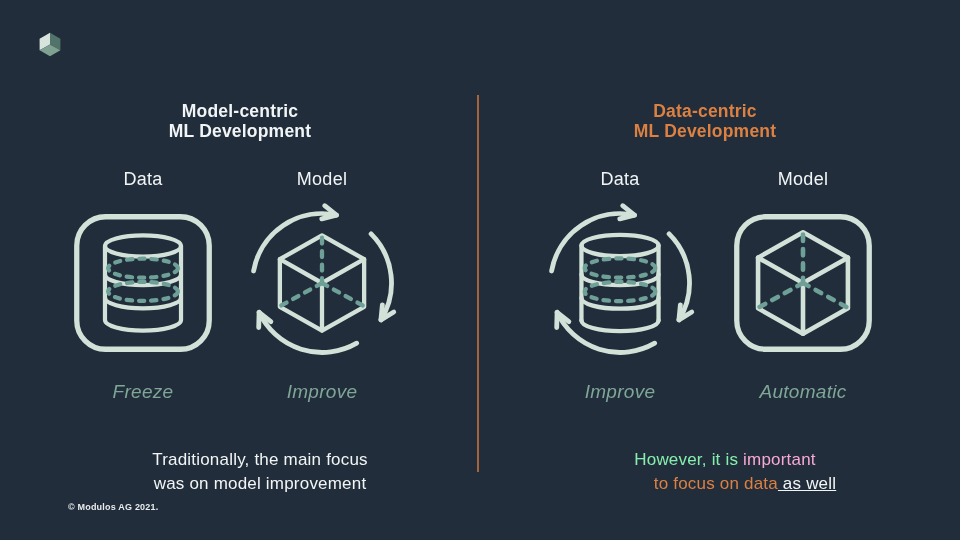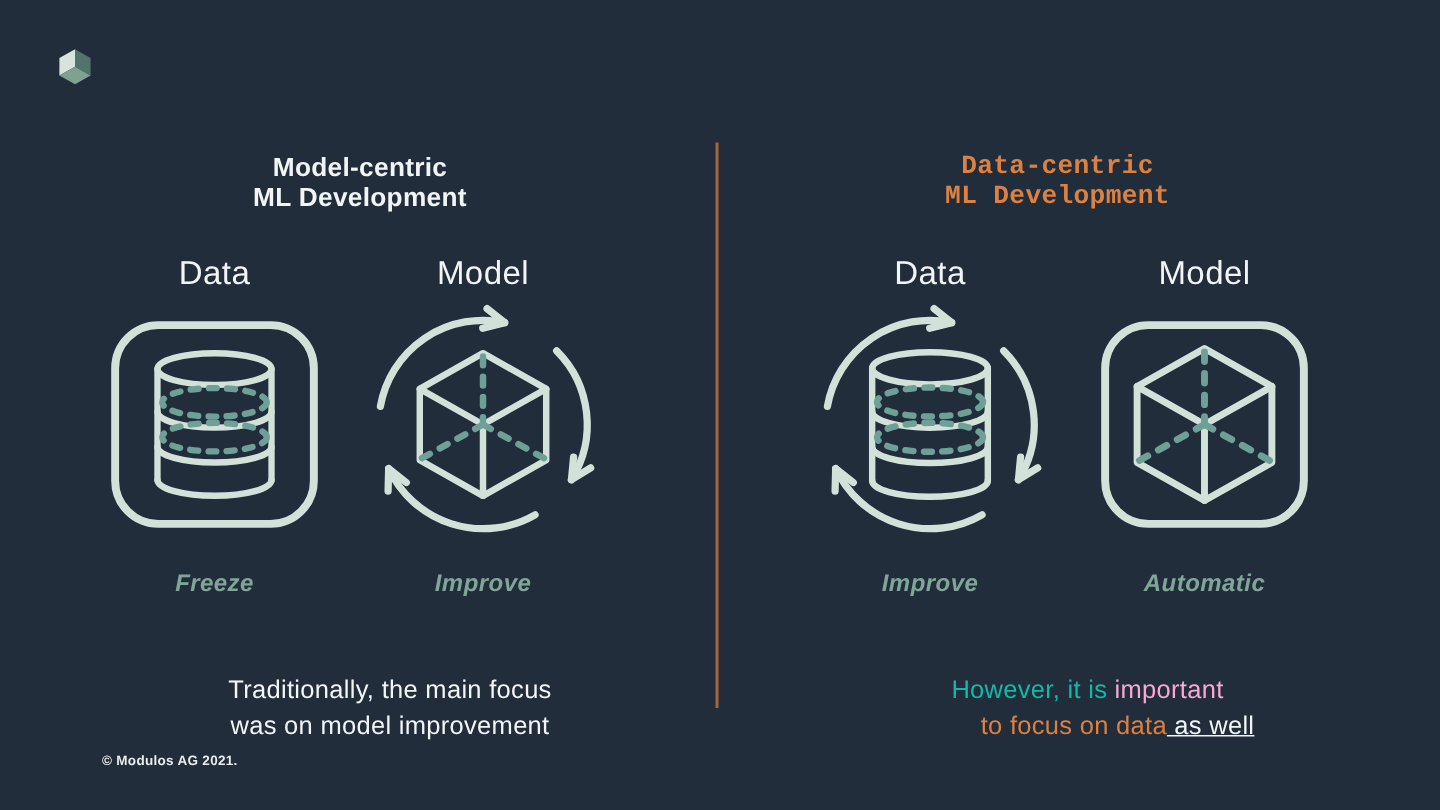--- a/index.html
+++ b/index.html
@@ -16,27 +16,27 @@
   }
   .slide{position:absolute;inset:0;}
   .logo{position:absolute;left:37px;top:30px;}
   .logo-f1{fill:var(--logo-light);} .logo-f2{fill:var(--logo-dark);} .logo-f3{fill:var(--logo-mid);}
   .divider{position:absolute;left:477px;top:95px;width:2px;height:377px;background:var(--divider);}
   .col{position:absolute;top:0;height:416px;}
   .col.left{left:0;width:480px;}
   .col.right{left:470px;width:470px;}
   .title{position:absolute;top:86px;left:0;right:0;text-align:center;
     font-size:17.5px;font-weight:bold;line-height:20px;color:var(--text-white);letter-spacing:.2px;}
-  .title.accent{color:var(--orange);font-family:Liberation Mono, monospace;}
+  .title.accent{color:var(--orange);}
   .unit{position:absolute;width:176px;text-align:center;}
-  .unit .u-label{position:absolute;top:169px;left:0;right:0;font-size:22px;color:var(--text-white);letter-spacing:.3px;}
+  .unit .u-label{position:absolute;top:169px;left:0;right:0;font-size:18px;color:var(--text-white);letter-spacing:.3px;}
   .unit .u-icon{position:absolute;top:200px;left:0;right:0;height:166px;
     display:flex;align-items:center;justify-content:center;}
   .unit .u-state{position:absolute;top:381px;left:0;right:0;
-    font-size:16px;font-weight:bold;font-style:italic;color:var(--label-teal);letter-spacing:.3px;}
+    font-size:19px;font-weight:normal;font-style:italic;color:var(--label-teal);letter-spacing:.3px;}
   .caption{position:absolute;top:431px;left:0;right:0;text-align:center;
     font-size:17px;line-height:23.5px;color:var(--text-white);letter-spacing:.2px;padding-left:40px;}
   .footer{position:absolute;left:28px;top:502px;font-size:9px;font-weight:bold;
     color:#E8ECEC;letter-spacing:.2px;padding-left:40px;}
   .sl{fill:none;stroke:var(--icon-light);stroke-linecap:round;stroke-linejoin:round;}
   .dl{fill:none;stroke:var(--icon-dash);stroke-linecap:round;stroke-linejoin:round;}
 </style>
 </head>
 <body>
 
@@ -140,19 +140,19 @@
       <div class="u-icon">
         <svg width="144" height="144" viewBox="0 0 150 150">
           <use href="#rounded-square"></use>
           <use href="#icon-cube" transform="translate(75,75) scale(1.2) translate(-50,-50)"></use>
         </svg>
       </div>
       <div class="u-state">Automatic</div>
     </div>
 
     <p class="caption">
-      <span><span style="color: #14b8a6; text-align: right;">However, it is </span><span style="color: #f9a8d4;">important</span></span><br>
+      <span><span style="color: #86efac; text-align: right;">However, it is </span><span style="color: #f9a8d4;">important</span></span><br>
       <span><span style="color: rgb(221, 129, 66); margin-left: 40px;">to focus on data</span><span style="color: rgb(242, 245, 245); text-decoration: underline;"> as well</span></span>
     </p>
   </section>
 
   <div class="footer">© Modulos AG 2021.</div>
 </div>
 
 </body></html>

